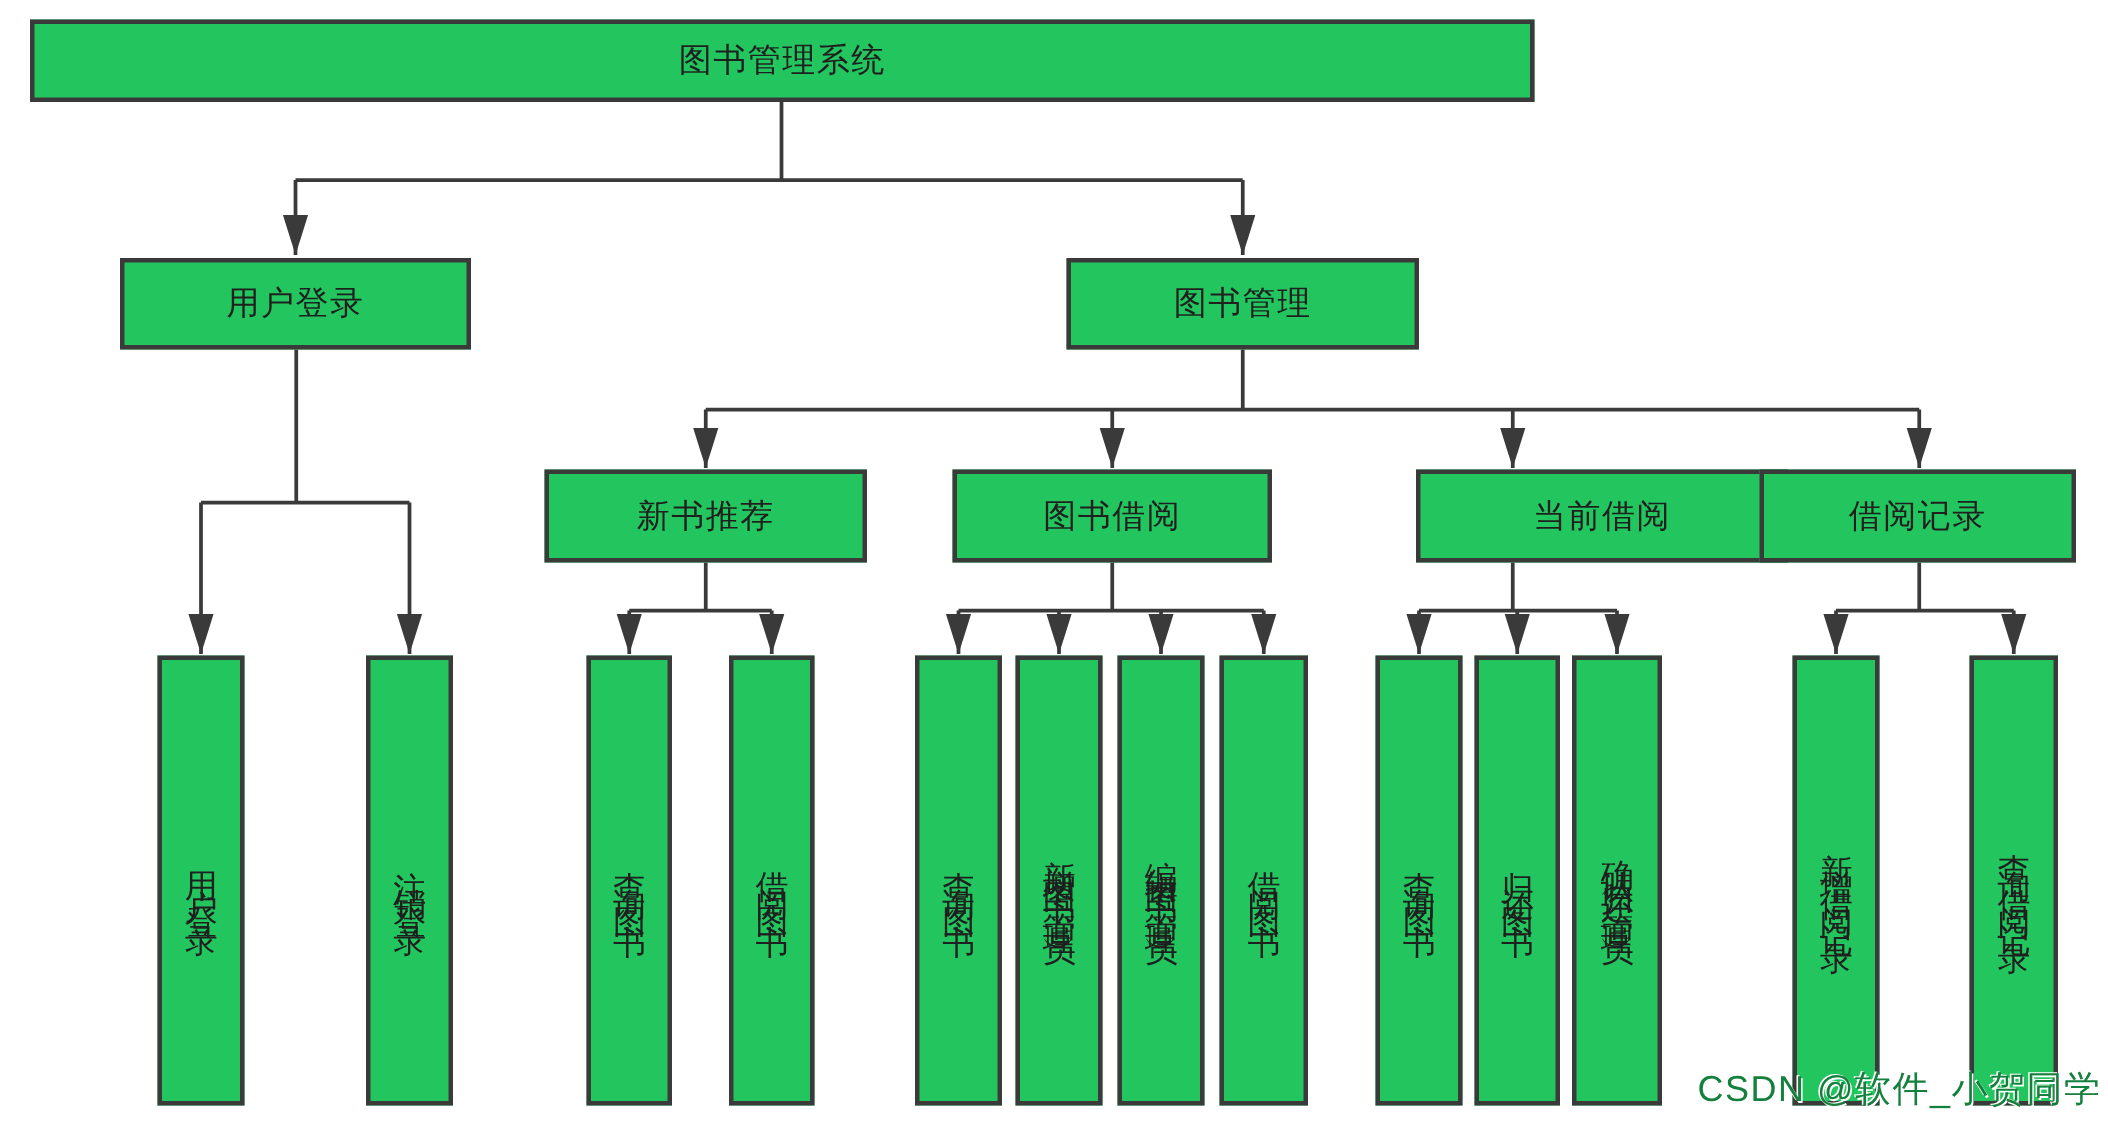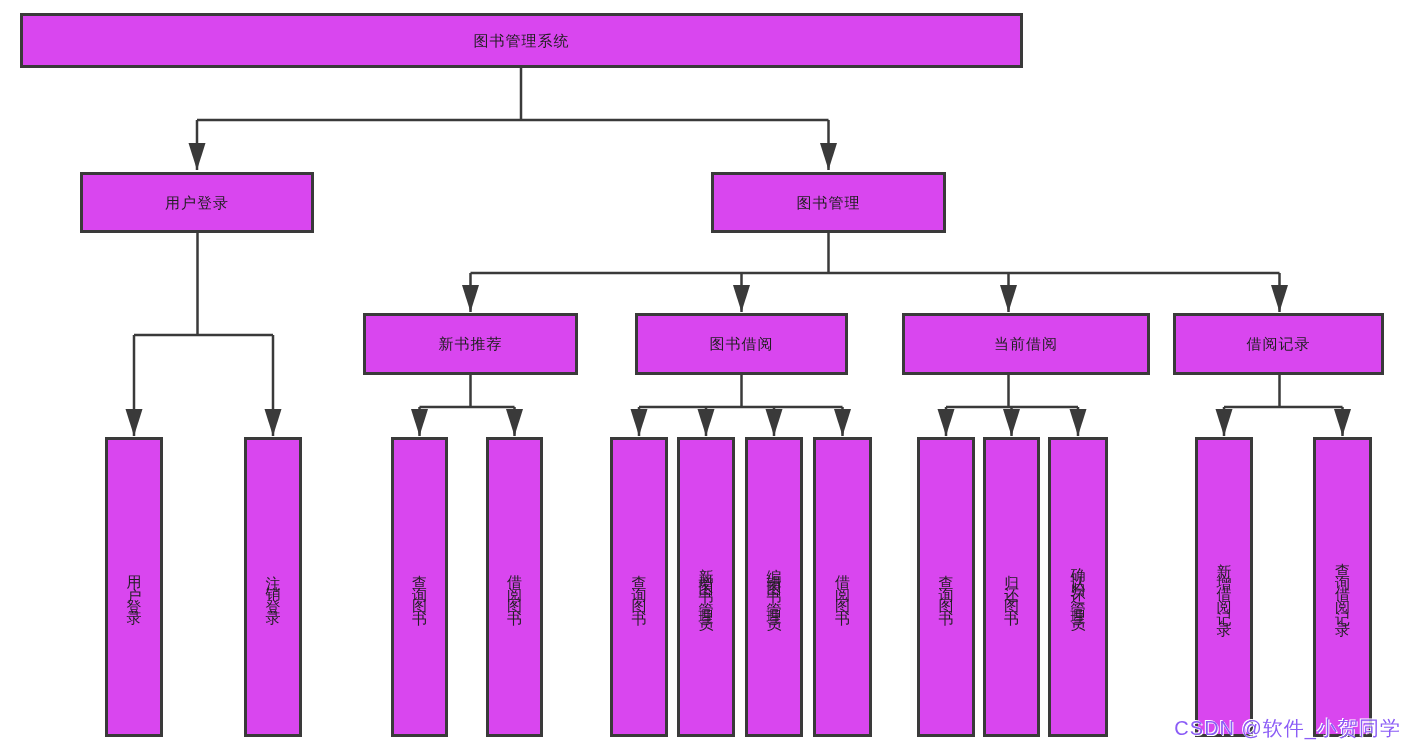--- a/index.html
+++ b/index.html
@@ -17,45 +17,45 @@
   }
   #wires {
     position: absolute;
     left: 0;
     top: 0;
     z-index: 1;
   }
   .node {
     position: absolute;
     box-sizing: border-box;
-    background: #d946ef;
+    background: #22c55e;
     border: 3px solid #3a3a3a;
     color: #1f1f1f;
     display: flex;
     align-items: center;
     justify-content: center;
     z-index: 2;
-    font-size: 15px;
+    font-size: 22px;
     line-height: 1.2;
     white-space: nowrap;
   }
   .hbox { letter-spacing: 1px; }
   .vbox {
     writing-mode: vertical-rl;
     text-orientation: mixed;
     letter-spacing: 12px;
     padding: 10px 0;
   }
   .vbox.dense { letter-spacing: 7px; }
   .watermark {
     position: absolute;
     right: 4px;
     bottom: 5px;
-    font-size: 20px;
-    color: #8b5cf6;
+    font-size: 24px;
+    color: #15803d;
     letter-spacing: 1px;
     z-index: 3;
     text-shadow: 1px 1px 0 #ffffff, -1px -1px 0 #ffffff;
     white-space: nowrap;
   }
 </style>
 </head>
 <body>
 
 <div id="canvas">
@@ -110,21 +110,21 @@
     </g>
   </svg>
 
   <div class="node hbox" style="left:20px; top:13px; width:1003px; height:55px;">图书管理系统</div>
 
   <div class="node hbox" style="left:80px; top:172px; width:234px; height:61px;">用户登录</div>
   <div class="node hbox" style="left:363px; top:313px; width:215px; height:62px;">新书推荐</div>
 
   <div class="node hbox" style="left:711px; top:172px; width:235px; height:61px;">图书管理</div>
   <div class="node hbox" style="left:635px; top:313px; width:213px; height:62px;">图书借阅</div>
-  <div class="node hbox" style="left:902px; top:313px; width:248px; height:62px;">当前借阅</div>
+  <div class="node hbox" style="left:944px; top:313px; width:248px; height:62px;">当前借阅</div>
   <div class="node hbox" style="left:1173px; top:313px; width:211px; height:62px;">借阅记录</div>
 
   <div class="node vbox" style="left:105px; top:437px; width:58px; height:300px;">用户登录</div>
   <div class="node vbox" style="left:244px; top:437px; width:58px; height:300px;">注销登录</div>
 
   <div class="node vbox" style="left:391px; top:437px; width:57px; height:300px;">查询图书</div>
   <div class="node vbox" style="left:486px; top:437px; width:57px; height:300px;">借阅图书</div>
 
   <div class="node vbox" style="left:610px; top:437px; width:58px; height:300px;">查询图书</div>
   <div class="node vbox dense" style="left:677px; top:437px; width:58px; height:300px;">新增图书（管理员）</div>

